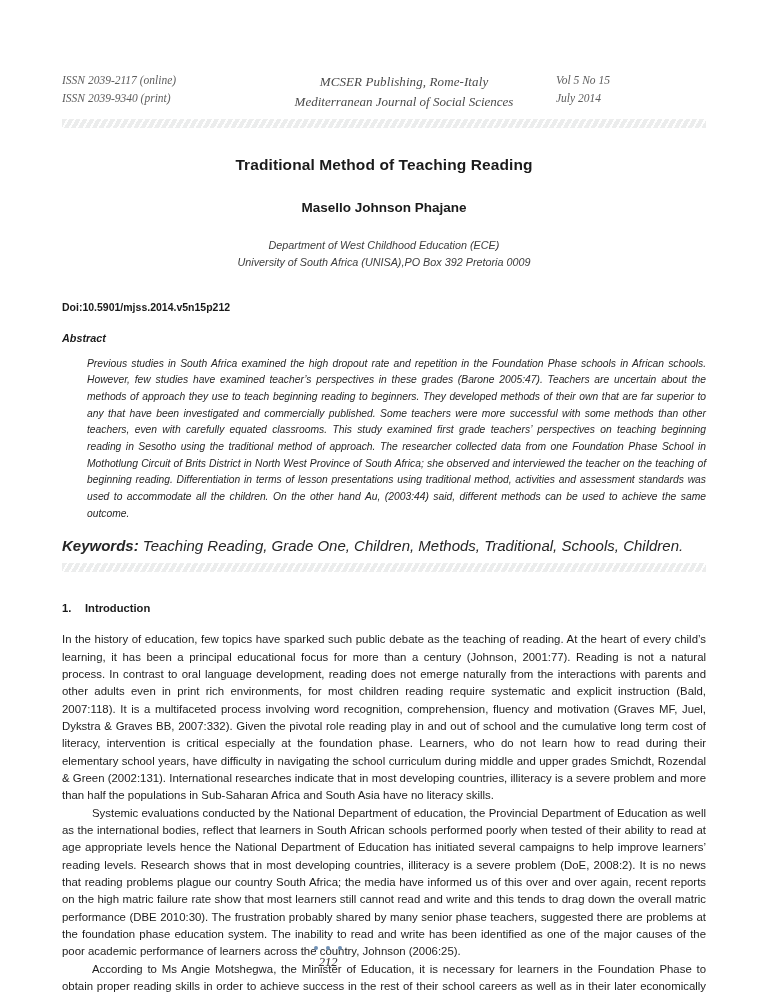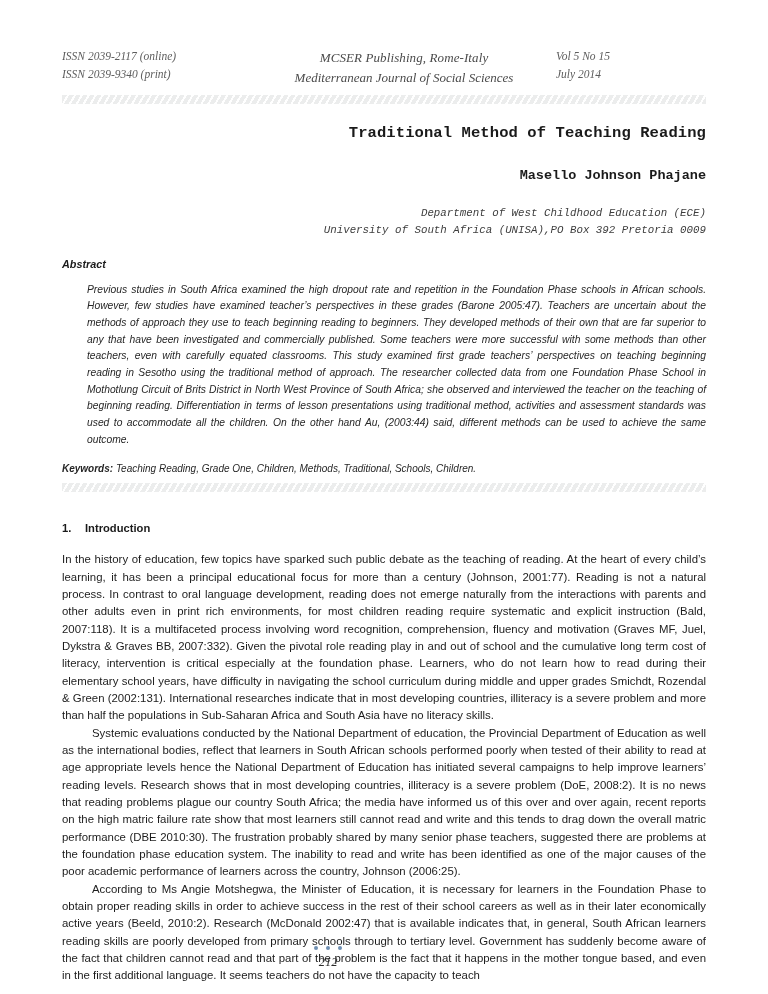--- a/index.html
+++ b/index.html
@@ -23,21 +23,21 @@
     height: 994px;
     box-sizing: border-box;
     padding: 0 62px;
   }
 
   
   .runhead {
     display: flex;
     justify-content: space-between;
     align-items: flex-start;
-    padding-top: 48px;
+    padding-top: 72px;
     font-family: "Liberation Serif", serif;
     font-style: italic;
     color: #5d5d5d;
     font-size: 11.5px;
     line-height: 1.55;
   }
   .runhead .col-left { text-align: left; width: 190px; }
   .runhead .col-mid  { text-align: center; flex: 1; font-size: 13px; color: #4a4a4a; }
   .runhead .col-right{ width: 150px; }
   .runhead .col-mid div:first-child { letter-spacing: .1px; }
@@ -48,21 +48,21 @@
     margin-top: 7px;
     background-image: repeating-linear-gradient(
       -60deg,
       #eceded 0px, #eceded 4px,
       #ffffff 4px, #ffffff 6px
     );
   }
   .hatch.kw { margin-top: 9px; }
 
   
-  .title-block { margin-top: 20px; text-align: right; font-family: Liberation Mono, monospace; }
+  .title-block { margin-top: 28px; text-align: center; }
   .doc-title {
     font-size: 15.5px;
     font-weight: bold;
     color: #1a1a1a;
     letter-spacing: .1px;
   }
   .doc-author {
     margin-top: 26px;
     font-size: 13.5px;
     font-weight: bold;
@@ -94,21 +94,21 @@
     margin-top: 12px;
     margin-left: 25px;
     font-size: 10.3px;
     font-style: italic;
     color: #262626;
     line-height: 1.62;
     text-align: justify;
   }
   .keywords {
     margin-top: 15px;
-    font-size: 10px;
+    font-size: 15px;
     font-style: italic;
     color: #262626;
     text-align: justify;
   }
   .keywords b { font-weight: bold; }
 
   
   .section-head {
     margin-top: 30px;
     font-size: 11.2px;
@@ -174,20 +174,21 @@
 
   <div class="title-block">
     <div class="doc-title">Traditional Method of Teaching Reading</div>
     <div class="doc-author">Masello Johnson Phajane</div>
     <div class="affiliation">
       <div>Department of West Childhood Education (ECE)</div>
       <div>University of South Africa (UNISA),PO Box 392 Pretoria 0009</div>
     </div>
   </div>
 
+  <div class="doi">Doi:10.5901/mjss.2014.v5n15p212</div>
 
   <div class="abstract-label">Abstract</div>
   <div class="abstract-body">Previous studies in South Africa examined the high dropout rate and repetition in the Foundation Phase schools in African schools. However, few studies have examined teacher’s perspectives in these grades (Barone 2005:47). Teachers are uncertain about the methods of approach they use to teach beginning reading to beginners. They developed methods of their own that are far superior to any that have been investigated and commercially published. Some teachers were more successful with some methods than other teachers, even with carefully equated classrooms. This study examined first grade teachers’ perspectives on teaching beginning reading in Sesotho using the traditional method of approach. The researcher collected data from one Foundation Phase School in Mothotlung Circuit of Brits District in North West Province of South Africa; she observed and interviewed the teacher on the teaching of beginning reading. Differentiation in terms of lesson presentations using traditional method, activities and assessment standards was used to accommodate all the children. On the other hand Au, (2003:44) said, different methods can be used to achieve the same outcome.</div>
 
   <div class="keywords">
     <b>Keywords:</b>
     <span>Teaching Reading, Grade One, Children, Methods, Traditional, Schools, Children.</span>
   </div>
 
   <div class="hatch kw"></div>

